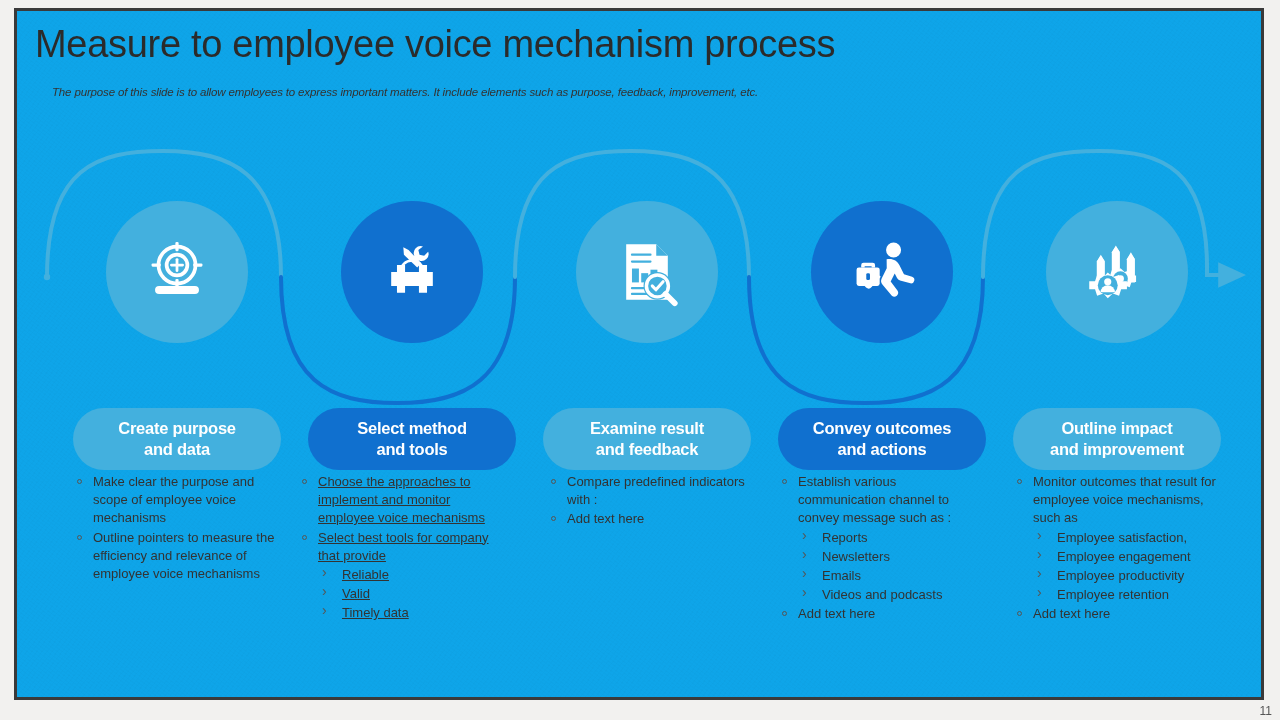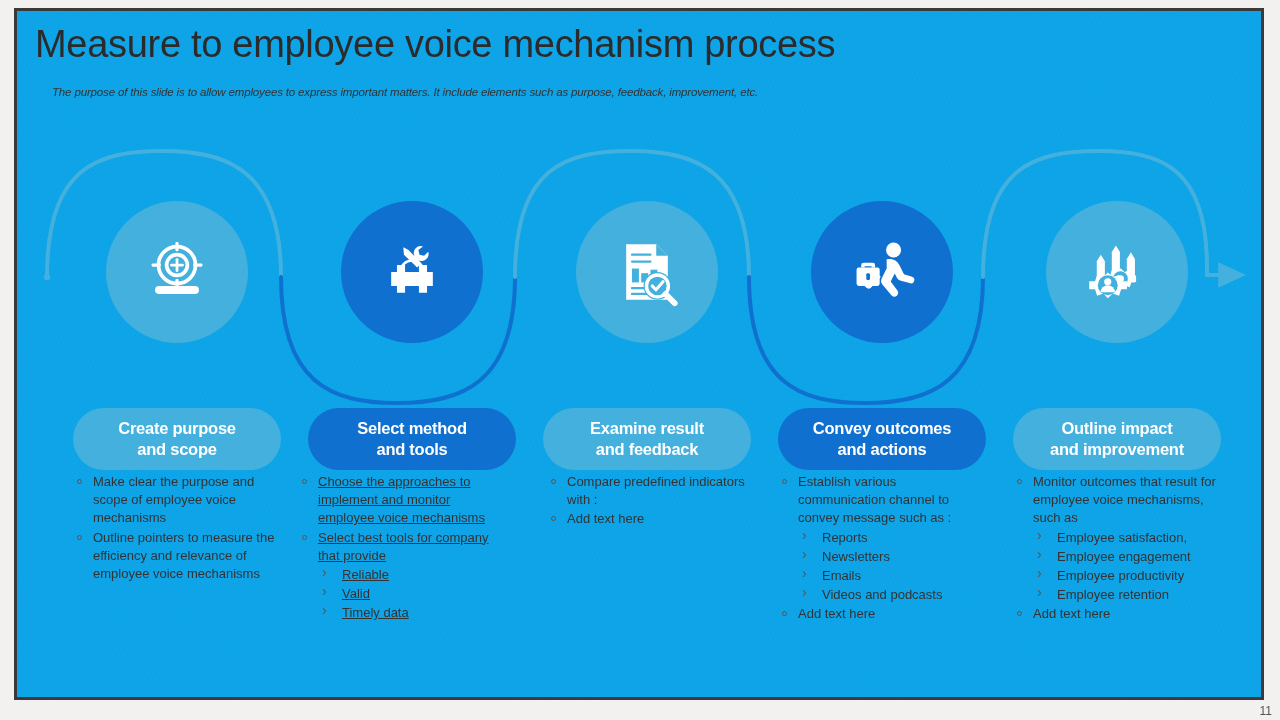--- a/index.html
+++ b/index.html
@@ -184,21 +184,21 @@
         <circle cx="24" cy="43.4" r="8.6" fill="#43b0de"></circle>
         <g fill="#ffffff">
           <circle cx="24" cy="40.4" r="3.1"></circle>
           <path d="M17.8,49.6 a6.2,6.2 0 0 1 12.4,0 z"></path>
         </g>
       </svg>
     </div>
 
     <div class="pill" style="left:56px;top:397px;background:#43b0de;">
       <span>Create purpose</span>
-      <span>and scope</span>
+      <span>and data</span>
     </div>
     <div class="pill" style="left:291px;top:397px;background:#1070cf;">
       <span>Select method</span>
       <span>and tools</span>
     </div>
     <div class="pill" style="left:526px;top:397px;background:#43b0de;">
       <span>Examine result</span>
       <span>and feedback</span>
     </div>
     <div class="pill" style="left:761px;top:397px;background:#1070cf;">

